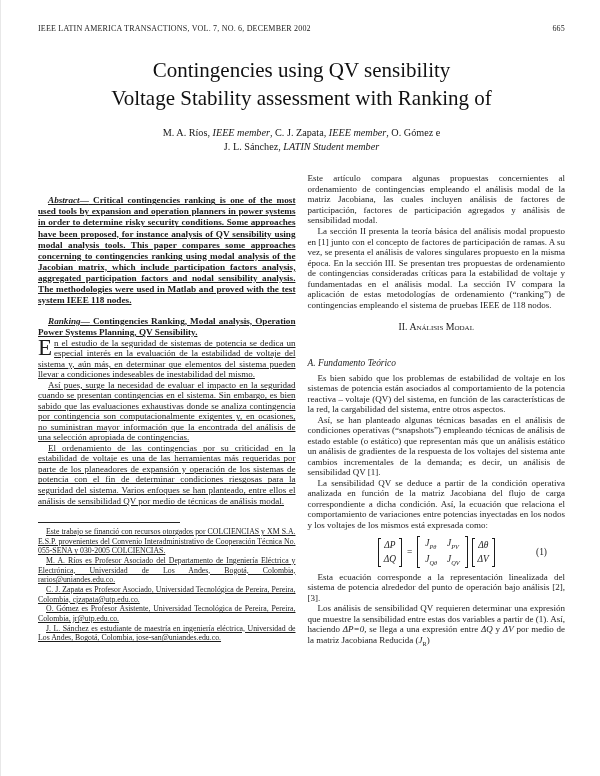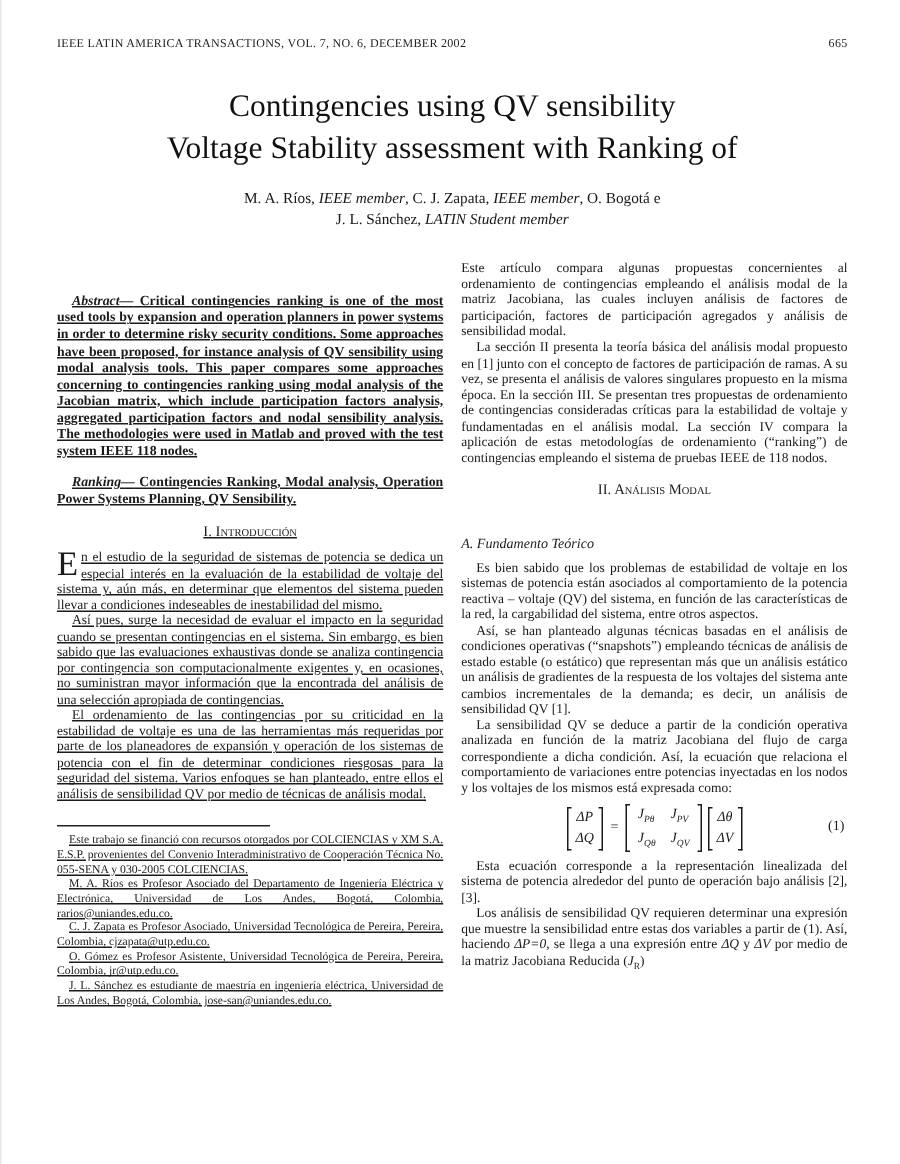--- a/index.html
+++ b/index.html
@@ -49,21 +49,21 @@
   }
 
   
   .fnrule { width:142px; border-top:1px solid #222; margin:16px 0 4px; }
   .footnote { font-size:7.8px; line-height:1.24; text-align:justify; color:#222; }
   .footnote p { text-indent:8px; }
 
   
   .eq-row {
     display:flex; align-items:center; justify-content:center;
-    position:relative; margin:6px 0 4px; font-size:9.4px; text-indent:0;
+    position:relative; margin:6px 16px 4px; font-size:9.4px; text-indent:0;
   }
   .mat { display:flex; align-items:stretch; margin:0 2px; }
   .brl { width:3px; border:1px solid #1b1b1b; border-right:none; }
   .brr { width:3px; border:1px solid #1b1b1b; border-left:none; }
   .vec { display:flex; flex-direction:column; justify-content:center; align-items:center;
          padding:2px 3px; gap:3px; font-style:italic; }
   .m22 { display:grid; grid-template-columns:auto auto; column-gap:10px; row-gap:3px;
          padding:2px 5px; font-style:italic; align-items:center; }
   .m22 .cell sub, .cellsub { font-size:6.3px; font-style:italic; }
   .eq-eq { margin:0 3px; }
@@ -81,33 +81,32 @@
     <span>IEEE LATIN AMERICA TRANSACTIONS, VOL. 7, NO. 6, DECEMBER 2002</span>
     <span>665</span>
   </div>
 
   <div class="title-block">
     <div class="paper-title">
       <div>Contingencies using QV sensibility</div>
       <div>Voltage Stability assessment with Ranking of</div>
     </div>
     <div class="authors">
-      <div><span>M. A. Ríos, </span><span class="it">IEEE member</span><span>, C. J. Zapata, </span><span class="it">IEEE member</span><span>, O. Bogotá e</span></div>
+      <div><span>M. A. Ríos, </span><span class="it">IEEE member</span><span>, C. J. Zapata, </span><span class="it">IEEE member</span><span>, O. Gómez e</span></div>
       <div><span>J. L. Sánchez, </span><span class="it">LATIN Student member</span></div>
     </div>
   </div>
 
   <div class="columns">
 
     <div class="col col-left">
       <p class="abstract noindent bp" style="text-indent:10px;"><span class="lbl">Abstract—</span><span> Critical contingencies ranking is one of the most used tools by expansion and operation planners in power systems in order to determine risky security conditions. Some approaches have been proposed, for instance analysis of QV sensibility using modal analysis tools. This paper compares some approaches concerning to contingencies ranking using modal analysis of the Jacobian matrix, which include participation factors analysis, aggregated participation factors and nodal sensibility analysis. The methodologies were used in Matlab and proved with the test system IEEE 118 nodes.</span></p>
 
       <p class="keywords" style="text-indent:10px;"><span class="lbl">Ranking—</span><span> Contingencies Ranking, Modal analysis, Operation Power Systems Planning, QV Sensibility.</span></p>
 
-      <p class="sec-head">I. Introducción</p>
 
       <p class="bp noindent"><span class="dropcap">E</span><span>n el estudio de la seguridad de sistemas de potencia se dedica un especial interés en la evaluación de la estabilidad de voltaje del sistema y, aún más, en determinar que elementos del sistema pueden llevar a condiciones indeseables de inestabilidad del mismo.</span></p>
       <p class="bp">Así pues, surge la necesidad de evaluar el impacto en la seguridad cuando se presentan contingencias en el sistema. Sin embargo, es bien sabido que las evaluaciones exhaustivas donde se analiza contingencia por contingencia son computacionalmente exigentes y, en ocasiones, no suministran mayor información que la encontrada del análisis de una selección apropiada de contingencias.</p>
       <p class="bp">El ordenamiento de las contingencias por su criticidad en la estabilidad de voltaje es una de las herramientas más requeridas por parte de los planeadores de expansión y operación de los sistemas de potencia con el fin de determinar condiciones riesgosas para la seguridad del sistema. Varios enfoques se han planteado, entre ellos el análisis de sensibilidad QV por medio de técnicas de análisis modal.</p>
 
       <div class="fnrule"></div>
       <div class="footnote">
         <p>Este trabajo se financió con recursos otorgados por COLCIENCIAS y XM S.A. E.S.P. provenientes del Convenio Interadministrativo de Cooperación Técnica No. 055-SENA y 030-2005 COLCIENCIAS.</p>
         <p>M. A. Ríos es Profesor Asociado del Departamento de Ingeniería Eléctrica y Electrónica, Universidad de Los Andes, Bogotá, Colombia, rarios@uniandes.edu.co.</p>
         <p>C. J. Zapata es Profesor Asociado, Universidad Tecnológica de Pereira, Pereira, Colombia, cjzapata@utp.edu.co.</p>

